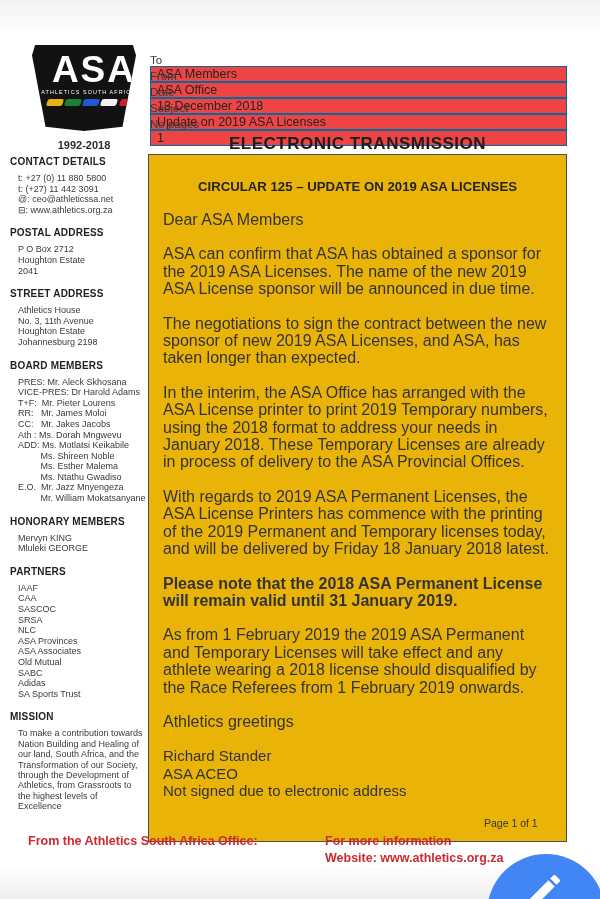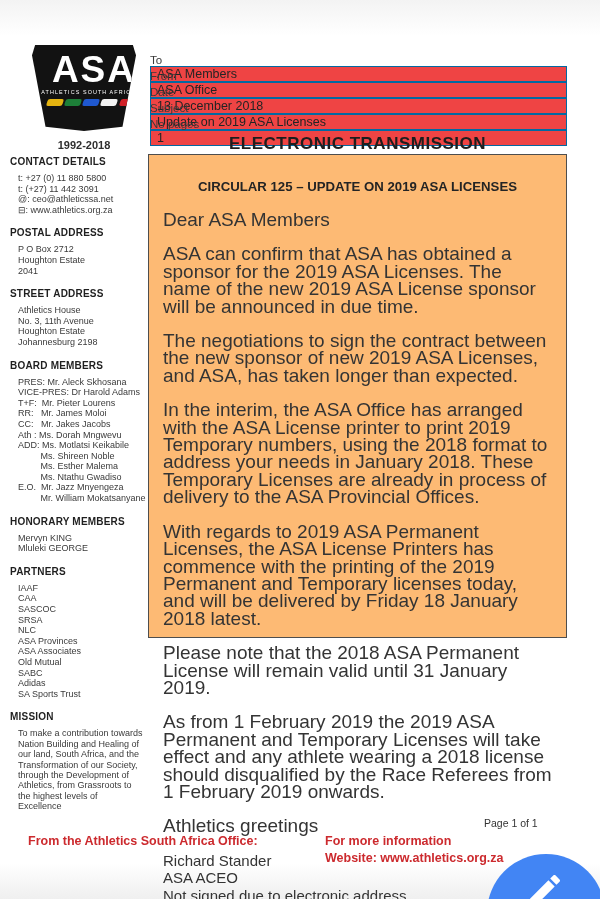--- a/index.html
+++ b/index.html
@@ -38,26 +38,26 @@
   }
 
   
   .transmission {
     position:absolute; left:148px; top:134px; width:419px; text-align:center;
     font-size:17px; font-weight:bold; color:#1e1e1e; letter-spacing:0.5px;
   }
 
   
   .letter-box {
-    position:absolute; left:148px; top:154px; width:419px; height:484px;
-    border:1px solid #4e4e4e; background:#fdba74; padding:14px 14px 0 14px;
+    position:absolute; left:148px; top:154px; width:419px; height:688px;
+    border:1px solid #4e4e4e; background:#eab308; padding:14px 14px 0 14px;
   }
   .letter-title { text-align:center; font-size:13.2px; font-weight:bold; color:#242424; margin:10px 0 17px 0; }
-  .letter-box p { font-size:19px; line-height:17.4px; color:#343434; margin-bottom:17px; }
-  .p-red { color:#cc2a2e; font-weight:normal; }
+  .letter-box p { font-size:16px; line-height:17.4px; color:#343434; margin-bottom:17px; }
+  .p-red { color:#cc2a2e; font-weight:bold; }
   .signature div { font-size:15px; line-height:17.4px; color:#343434; }
 
   
   .sidebar { position:absolute; left:10px; top:156px; width:133px; }
   .sb-section h3 { font-size:10px; font-weight:bold; color:#1f1f1f; letter-spacing:0.2px; margin:12px 0 6px 0; }
   .sb-section:first-child h3 { margin-top:0; }
   .sb-line { font-size:9px; line-height:10.6px; color:#3a3a3a; white-space:nowrap;padding-left:8px; }
   .sb-board .sb-line { white-space:pre; }
   .sb-mission .sb-line { white-space:normal; line-height:10.4px; }
 

